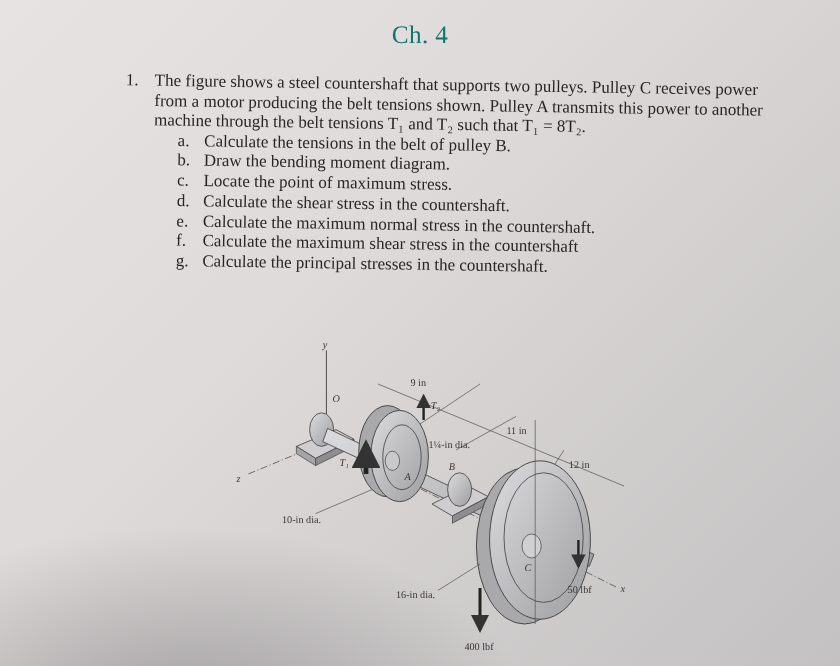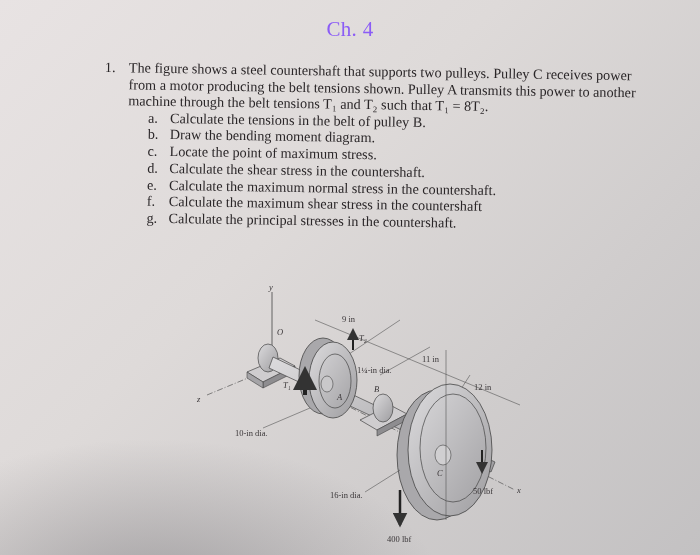--- a/index.html
+++ b/index.html
@@ -10,21 +10,21 @@
     background: linear-gradient(135deg, #e8e3e3 0%, #dedad9 40%, #d0cdcd 70%, #c3c1c2 100%);
   }
   .shade {
     position:absolute; left:0; top:0; width:700px; height:555px; pointer-events:none;
     background:
       radial-gradient(ellipse 420px 230px at 150px 600px, rgba(120,118,122,0.55), rgba(120,118,122,0) 70%),
       linear-gradient(90deg, rgba(255,255,255,0) 0, rgba(255,255,255,0) 100%);
   }
   .title {
     position:absolute; left:0; width:700px; top:17px; text-align:center;
-    font-size:21px; letter-spacing:0.3px; color:#8b5cf6;
+    font-size:21px; letter-spacing:0.3px; color:#0f766e;
   }
   .problem {
     position:absolute; left:105px; top:59px; width:545px;
     transform: rotate(0.9deg); transform-origin: 0 0;
     font-size:14.2px; line-height:16.5px;
   }
   .pnum { position:absolute; left:0; top:0; }
   .ptext { margin-left:24px; }
   .items { margin-left:44px; margin-top:0px; }
   .item { display:flex; height:16.8px; }

